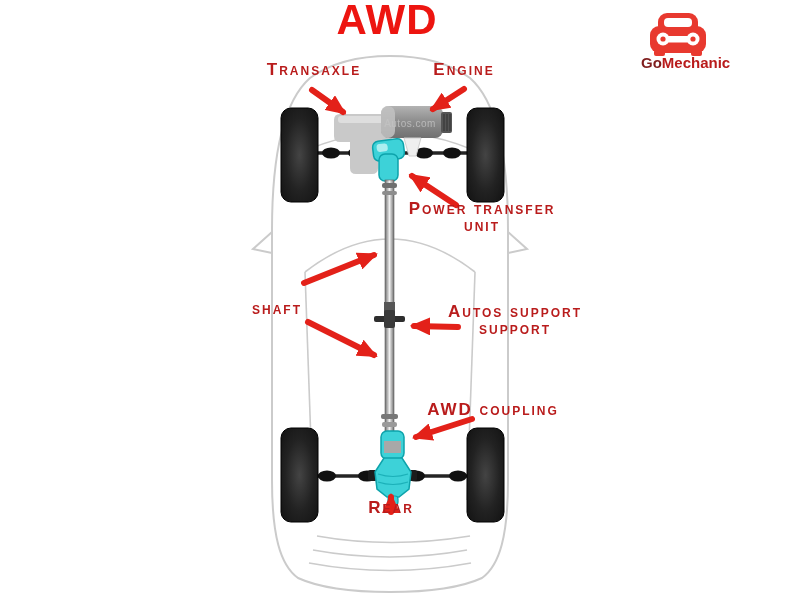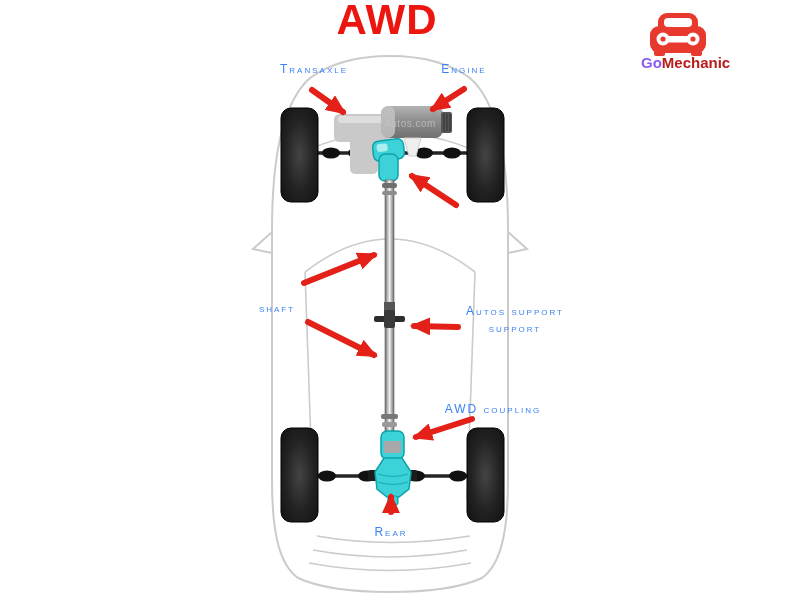--- a/index.html
+++ b/index.html
@@ -9,28 +9,28 @@
   }
   .stage svg{position:absolute;left:0;top:0;}
   .title{
     position:absolute;transform:translateX(-50%);
     font-weight:800;font-size:42px;letter-spacing:1px;
     color:#ed1510;white-space:nowrap;
   }
   .lbl{
     position:absolute;transform:translateX(-50%);
     text-align:center;white-space:nowrap;
-    font-variant:small-caps;font-weight:400;font-size:12px;line-height:17px;
-    letter-spacing:2px;color:#3b82f6;
+    font-variant:small-caps;font-weight:700;font-size:17px;line-height:17px;
+    letter-spacing:2px;color:#b91c1c;
   }
   .logo-text{
     position:absolute;font-weight:700;font-size:15px;letter-spacing:0;
     white-space:nowrap;
   }
-  .logo-text .go{color:#8b5cf6;margin-top:41px;}
+  .logo-text .go{color:#7f1d1d;margin-top:41px;}
   .logo-text .mech{color:#b91c1c;}
   .engine-watermark{
     position:absolute;transform:translateX(-50%);
     font-size:10px;color:#c4c4c4;opacity:.8;letter-spacing:.5px;white-space:nowrap;
   }
 </style>
 </head>
 <body>
 
 <div class="stage">
@@ -178,34 +178,38 @@
   </div>
 
   <div class="lbl" style="left:314px;top:61px">
     <span>Transaxle</span>
   </div>
 
   <div class="lbl" style="left:464px;top:61px">
     <span>Engine</span>
   </div>
 
+  <div class="lbl" style="left:482px;top:200px">
+    <span>Power transfer</span><br>
+    <span>unit</span>
+  </div>
 
   <div class="lbl" style="left:277px;top:283px">
     <br>
     <span>shaft</span>
   </div>
 
   <div class="lbl" style="left:515px;top:303px">
     <span>Autos support</span><br>
     <span>support</span>
   </div>
 
   <div class="lbl" style="left:493px;top:401px">
     <span>AWD coupling</span>
   </div>
 
-  <div class="lbl" style="left:391px;top:524px">
+  <div class="lbl" style="left:391px;top:499px">
     <span>Rear</span><br>
   </div>
 
   <div class="engine-watermark" style="left:410px;top:118px">Autos.com</div>
 
 </div>
 
 </body></html>

